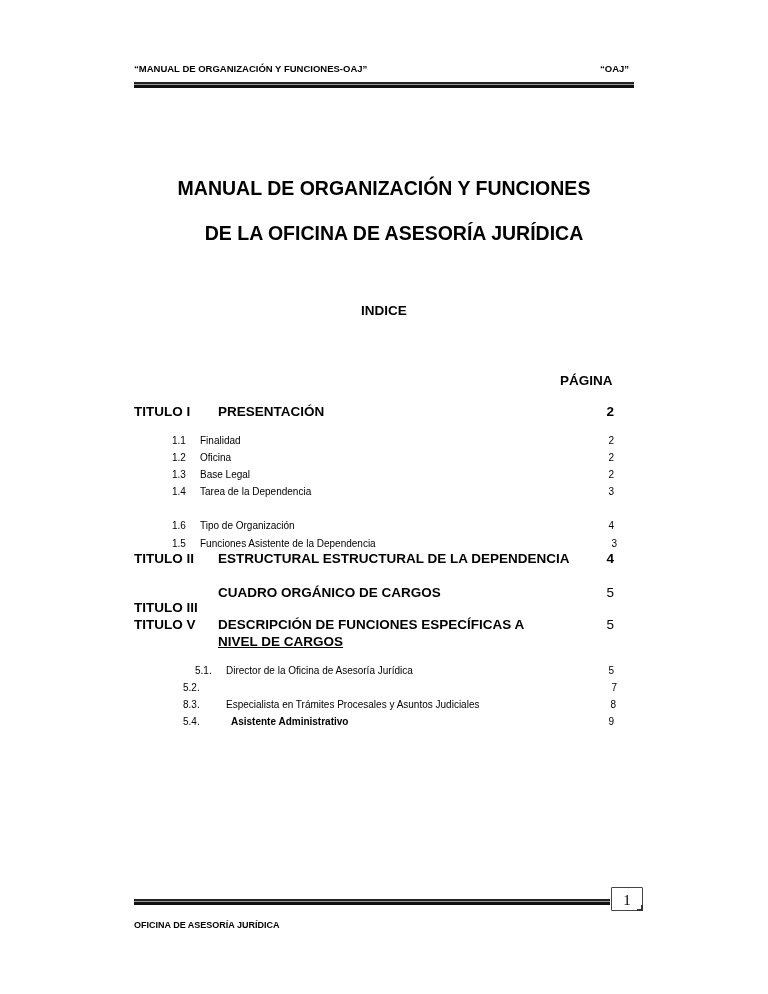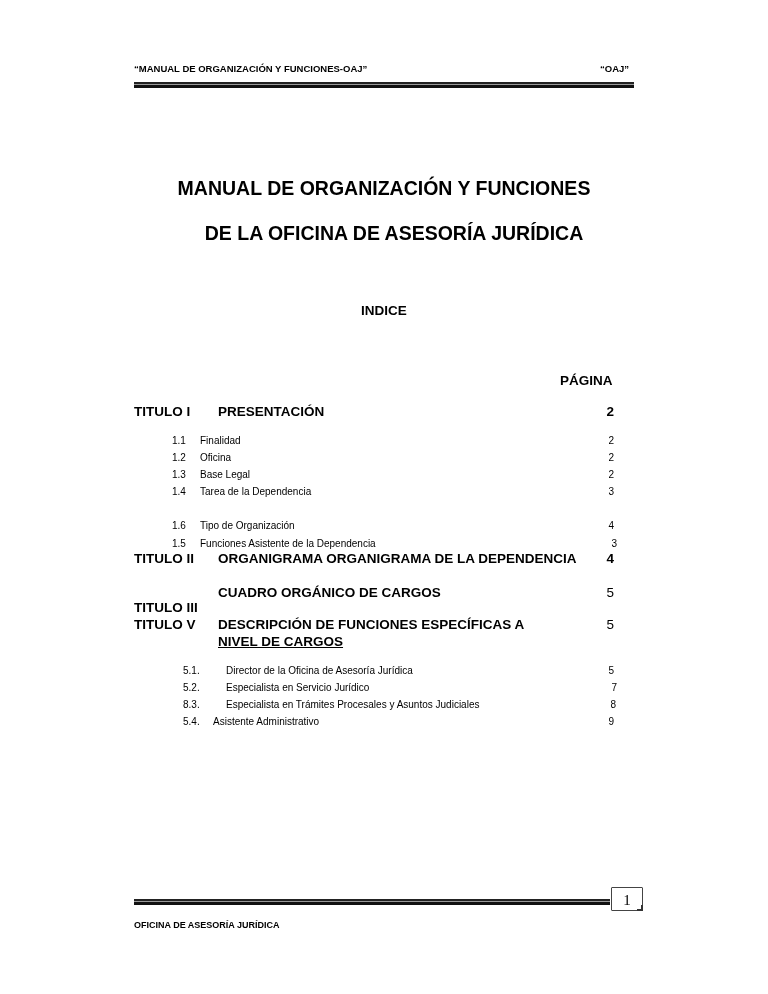--- a/index.html
+++ b/index.html
@@ -72,55 +72,54 @@
   <span class="pg" style="left:425px;">3</span>
 </div>
 <div class="row reg13" style="top:517px; left:172px; width:462px;">
   <span class="num" style="left:0;">1.6</span>
   <span class="num" style="left:28px;">Tipo de Organización</span>
   <span class="pg" style="left:422px;">4</span>
 </div>
 
 <div class="row bold13" style="top:550px; left:134px; width:500px;">
   <span class="num" style="left:0;">TITULO II</span>
-  <span class="num" style="left:84px;">ORGANIGRAMA ORGANIGRAMA DE LA DEPENDENCIA</span>
+  <span class="num" style="left:84px;">ESTRUCTURAL ESTRUCTURAL DE LA DEPENDENCIA</span>
   <span class="pg" style="left:460px;">4</span>
 </div>
 
 <div class="row bold13" style="top:584px; left:134px; width:500px;">
   <span class="num" style="left:0;margin-top:15px;">TITULO III</span>
   <span class="num" style="left:84px;">CUADRO ORGÁNICO DE CARGOS</span>
   <span class="pg" style="left:460px; font-weight:normal;">5</span>
 </div>
 
 <div class="row bold13" style="top:616px; left:134px; width:500px; height:34px;">
   <span class="num" style="left:0;">TITULO V</span>
   <span class="num" style="left:84px;">DESCRIPCIÓN DE FUNCIONES ESPECÍFICAS A</span>
   <span class="num" style="left:84px; top:17px;text-decoration:underline;">NIVEL DE CARGOS</span>
   <span class="pg" style="left:460px; font-weight:normal;">5</span>
 </div>
 
 <div class="row reg13" style="top:662px; left:183px; width:451px;">
-  <span class="num" style="left:0;">5.1.</span>
+  <span class="num" style="left:12px;">5.1.</span>
   <span class="num" style="left:43px;">Director de la Oficina de Asesoría Jurídica</span>
   <span class="pg" style="left:411px;">5</span>
 </div>
 <div class="row reg13" style="top:679px; left:183px; width:451px;">
   <span class="num" style="left:0;">5.2.</span>
-  <span class="num" style="left:43px;">Especialista en Servicio Jurídico</span>
   <span class="pg" style="left:414px;">7</span>
 </div>
 <div class="row reg13" style="top:696px; left:183px; width:451px;">
   <span class="num" style="left:0;">8.3.</span>
   <span class="num" style="left:43px;text-align:right;">Especialista en Trámites Procesales y Asuntos Judiciales</span>
   <span class="pg" style="left:413px;">8</span>
 </div>
 <div class="row reg13" style="top:713px; left:183px; width:451px;">
   <span class="num" style="left:0;">5.4.</span>
-  <span class="num" style="left:30px;">Asistente Administrativo</span>
+  <span class="num" style="left:48px;font-weight:bold;">Asistente Administrativo</span>
   <span class="pg" style="left:411px;">9</span>
 </div>
 
 <div class="rule" style="top:899px; width:476px;">
   <div class="l1"></div>
     <div class="l2"></div>
     <div class="l3"></div>
 </div>
 <div class="pagebox">1</div>
 <div class="abs" style="left:134px; top:920px; font-size:9px; font-weight:bold;">OFICINA DE ASESORÍA JURÍDICA</div>

